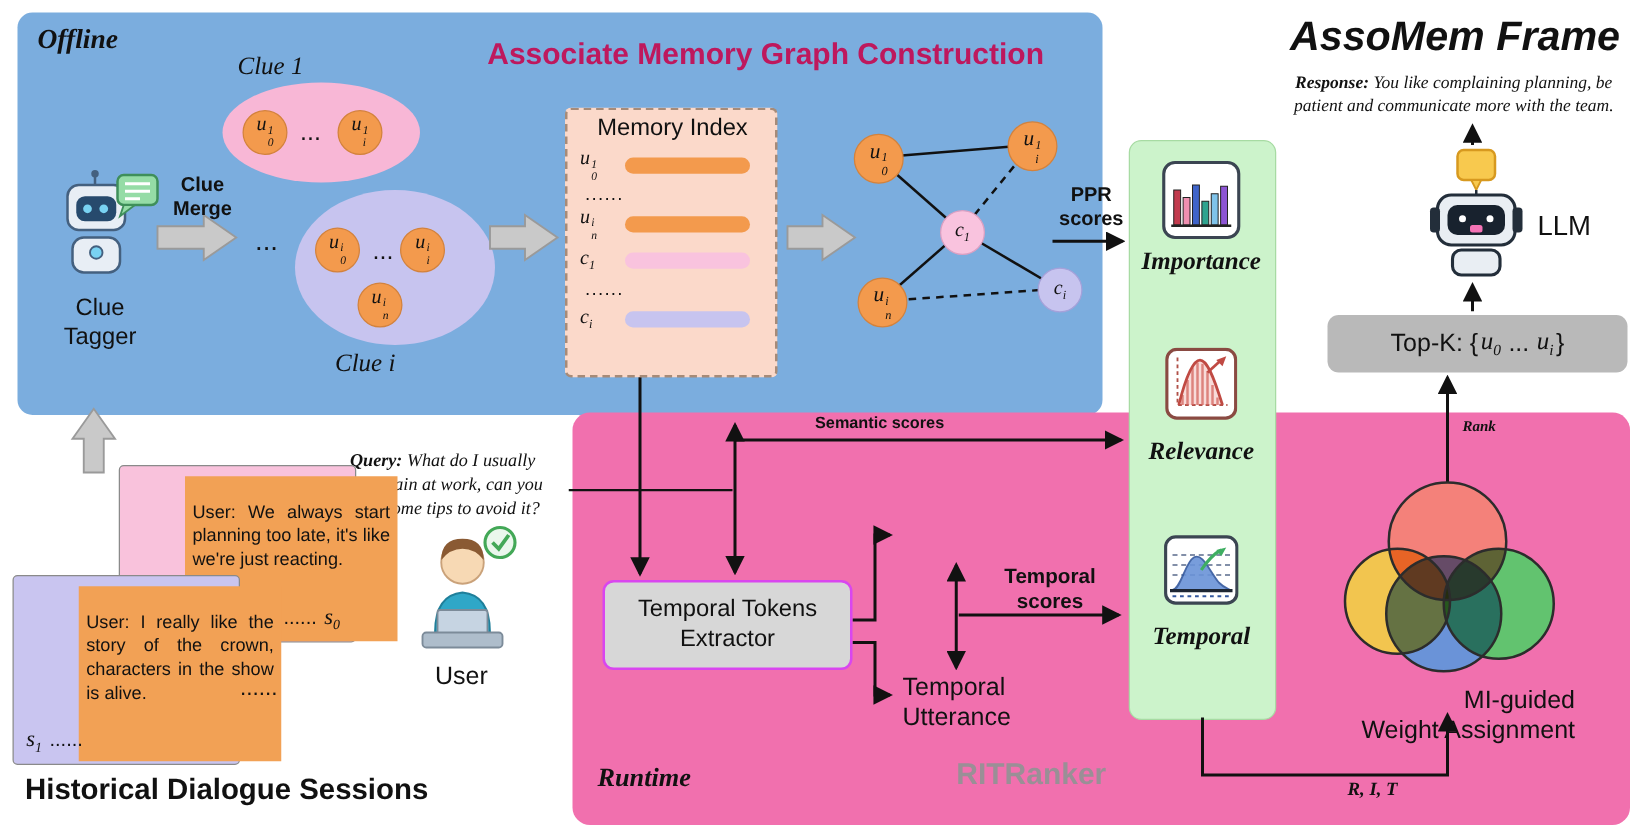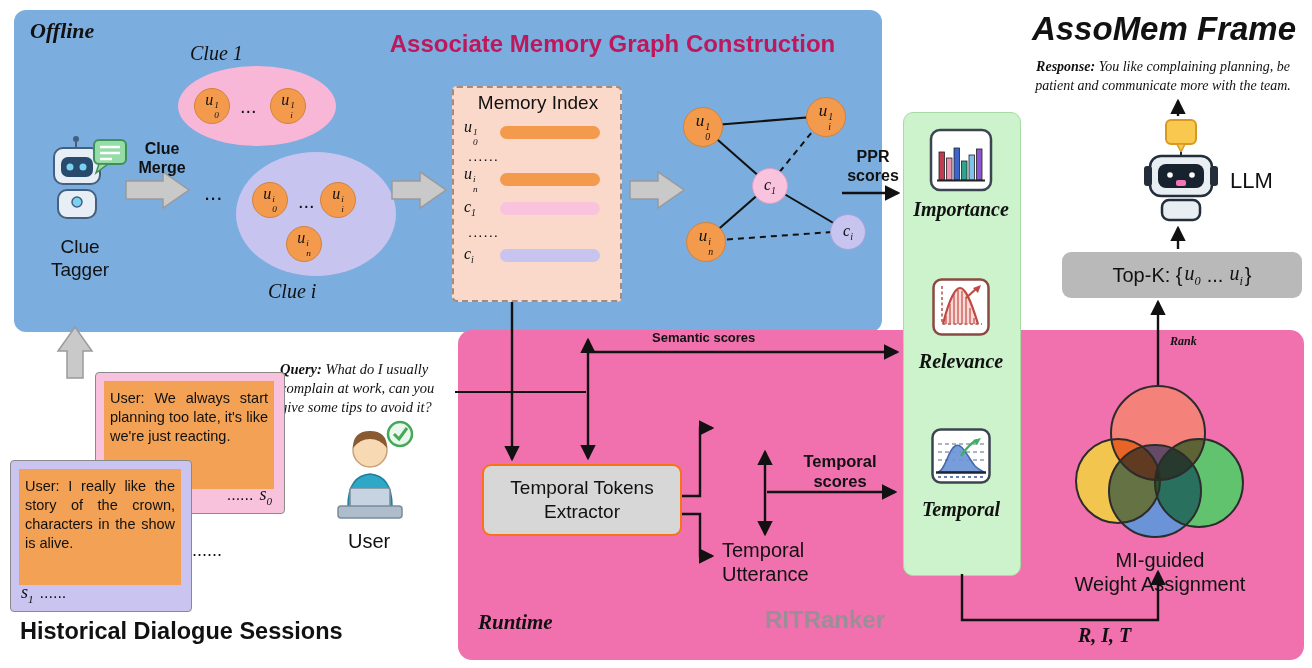--- a/index.html
+++ b/index.html
@@ -37,35 +37,35 @@
             border-radius:5px;z-index:4;box-sizing:border-box;padding:4px 8px 2px 10px;}
   .mi-title{font-size:19px;text-align:center;margin-bottom:4px;}
   .mi-row{display:flex;align-items:center;gap:8px;height:29px;}
   .mi-row .mlabel{width:28px;font-family:"Liberation Serif",serif;font-style:italic;font-size:16px;}
   .mi-dots{height:18px;font-size:15px;padding-left:4px;letter-spacing:1px;}
   .bar{width:100px;height:13px;border-radius:7px;}
   .bar-orange{background:#f39a4d;}
   .bar-pink{background:#f9c3de;}
   .bar-purple{background:#c7c4ef;}
   
-  .extractor{left:482px;top:464px;width:200px;height:72px;background:#d7d7d7;border:2px solid #f97316;
+  .extractor{left:482px;top:464px;width:200px;height:72px;background:#d7d7d7;border:2px solid #d946ef;
              border-radius:9px;display:flex;align-items:center;justify-content:center;text-align:center;
              font-size:19px;line-height:1.25;box-sizing:border-box;}
   .topk{left:1062px;top:252px;width:240px;height:46px;background:#b9b9b9;border-radius:9px;
         display:flex;align-items:center;justify-content:center;font-size:20px;gap:2px;}
   .topk .umath{font-family:"Liberation Serif",serif;font-style:italic;font-size:20px;}
   
   .sessbox{position:absolute;border:1.5px solid #8a8a8a;border-radius:4px;z-index:4;}
   .sess-pink{left:95px;top:372px;width:188px;height:140px;background:#f9c2dc;}
   .sess-purple{left:10px;top:460px;width:180px;height:150px;background:#c9c5f0;}
-  .sess-inner{position:absolute;background:#f2a155;padding:8px 6px;font-size:14.5px;line-height:1.32;
-              text-align:justify;}
+  .sess-inner{position:absolute;background:#f2a155;padding:20px 6px;font-size:14.5px;line-height:1.32;
+              text-align:justify;margin-left:44px;}
   .sess-tag{position:absolute;font-size:16px;display:flex;align-items:baseline;gap:6px;}
   .sess-tag .smath{font-family:"Liberation Serif",serif;font-style:italic;font-size:18px;}
-  .prewrap{white-space:pre-line;}
+  .prewrap{white-space:pre-line;text-align:right;}
 </style>
 </head>
 <body>
 
 <div id="canvas">
 
   <div class="abs panel-blue"></div>
   <div class="abs panel-pink"></div>
   <div class="abs panel-green"></div>
 
@@ -292,21 +292,21 @@
     <g fill="none" stroke="#2c2c2c" stroke-width="2">
       <circle cx="100" cy="50" r="47"></circle>
         <circle cx="60" cy="98" r="42"></circle>
       <circle cx="97" cy="108" r="46"></circle>
         <circle cx="141" cy="100" r="44"></circle>
     </g>
   </svg>
   <div class="abs content center prewrap" style="left:1060px;top:548px;width:200px;font-size:20px;line-height:1.2;">MI-guided
 Weight Assignment</div>
 
-  <div class="abs content serif-bi" style="left:1078px;top:624px;font-size:20px;">R, I, T</div>
+  <div class="abs content serif-bi" style="left:1078px;top:624px;font-size:15px;">R, I, T</div>
   <div class="abs content serif-bi" style="left:1170px;top:334px;font-size:12px;">Rank</div>
 
   <div class="abs content topk">
     <span>Top-K: {</span>
     <span class="umath"><span style="font-family: &quot;Liberation Serif&quot;, serif; font-style: italic;">u</span><sub>0</sub></span>
     <span style="margin:0 4px;">...</span>
     <span class="umath"><span style="font-family: &quot;Liberation Serif&quot;, serif; font-style: italic;">u</span><sub>i</sub></span>
     <span>}</span>
   </div>
 

